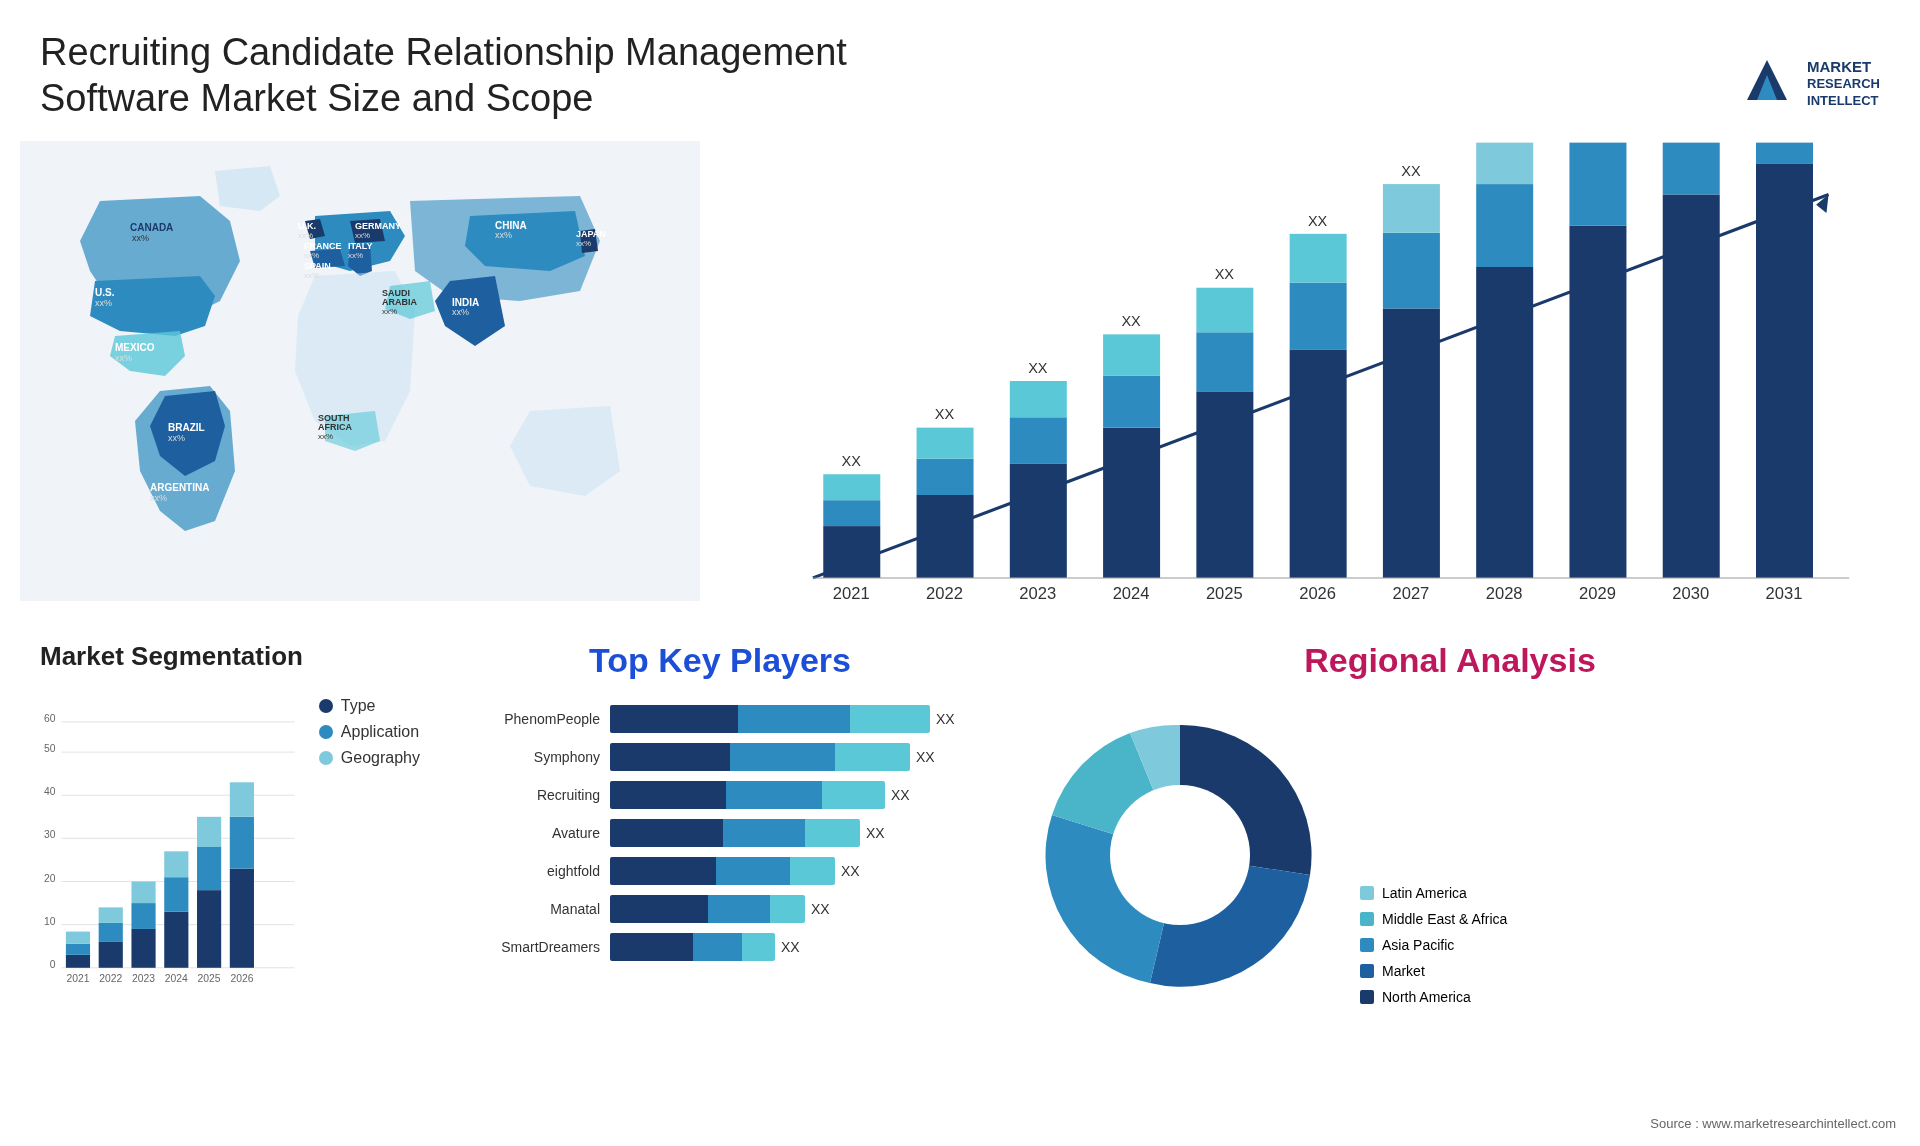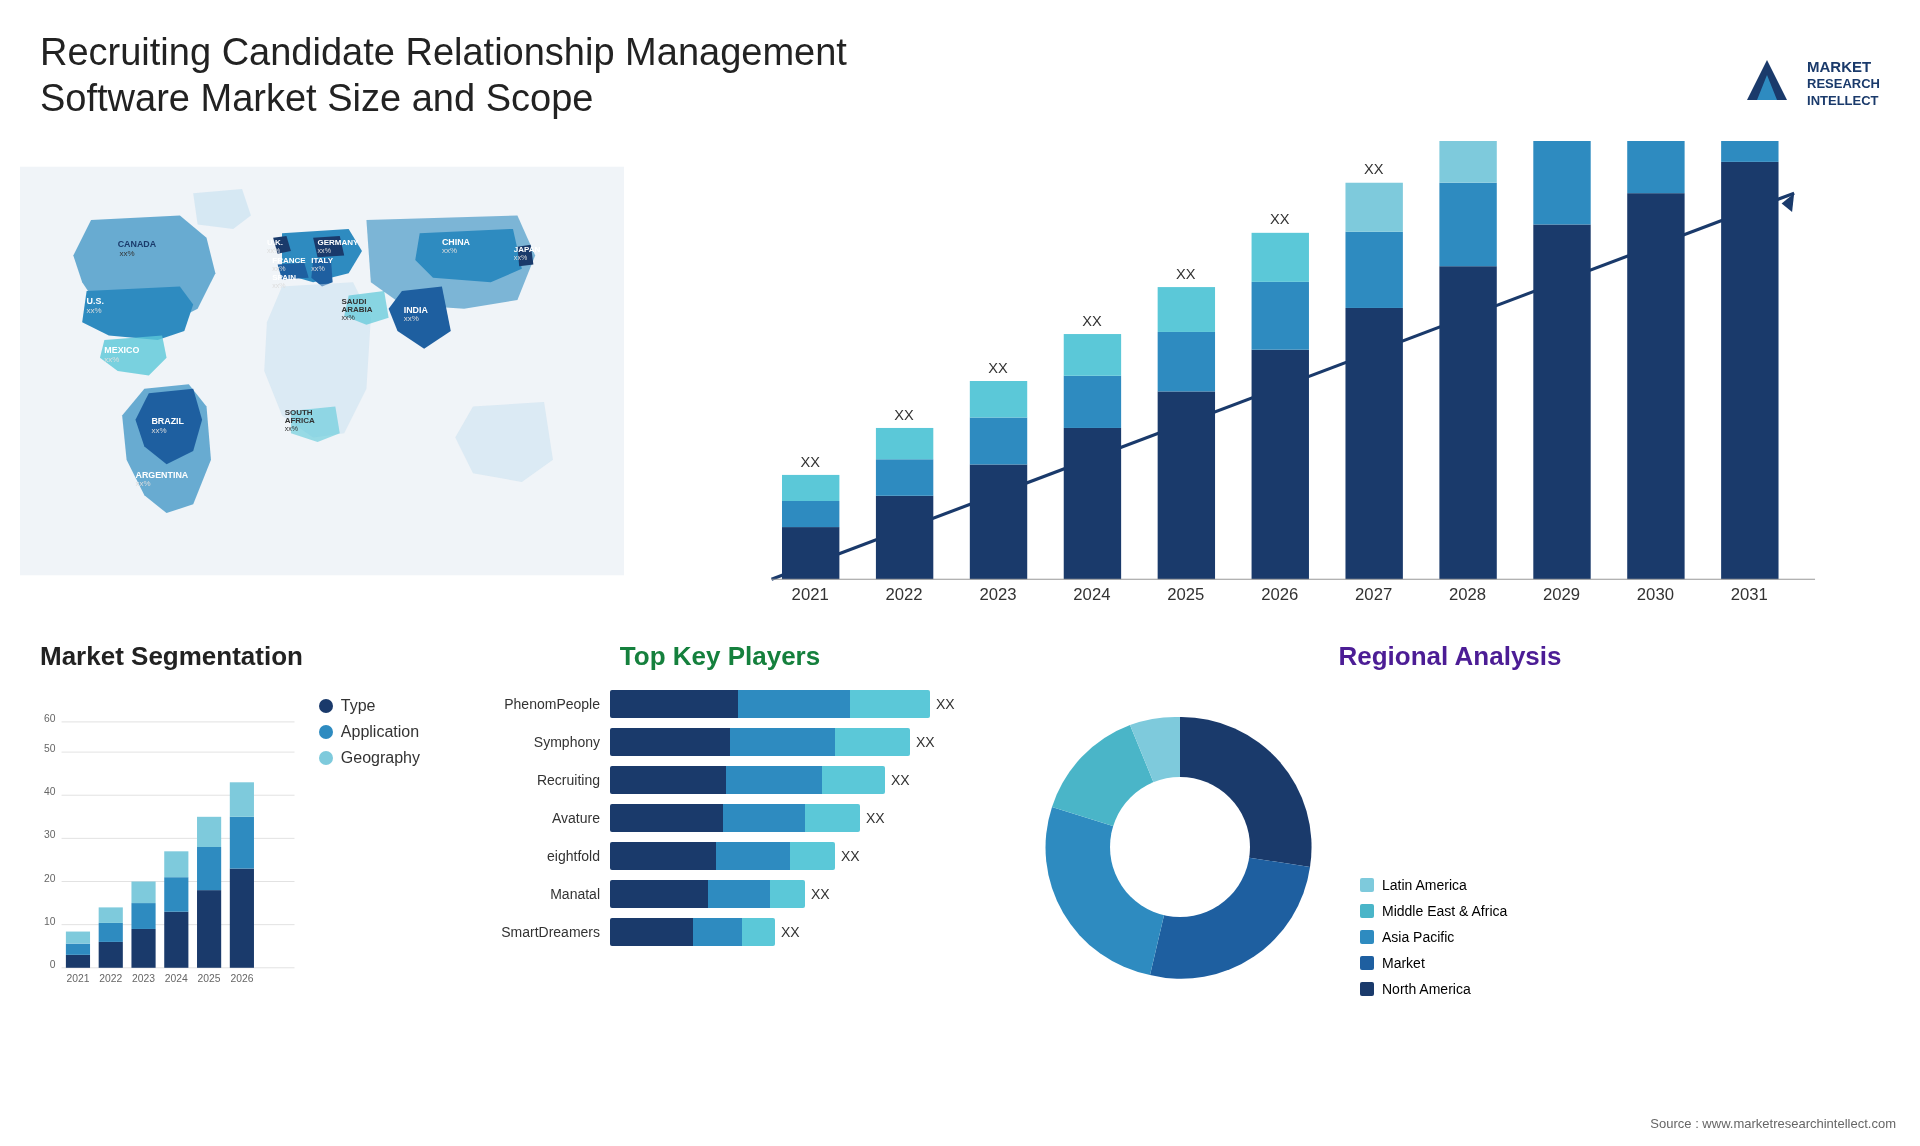--- a/index.html
+++ b/index.html
@@ -53,21 +53,21 @@
 
     
     .main-content {
       display: flex;
       padding: 0 20px;
       height: 480px;
     }
 
     
     .map-section {
-      width: 604px;
+      width: 680px;
       height: 460px;
       position: relative;
       flex-shrink: 0;
     }
 
     
     .chart-section {
       flex: 1;
       padding: 0 30px;
       position: relative;
@@ -93,36 +93,36 @@
       margin-bottom: 15px;
     }
 
     
     .players-section {
       width: 560px;
       padding: 10px 20px;
       flex-shrink: 0;
     }
     .players-title {
-      font-size: 26px;
+      font-size: 34px;
       font-weight: 600;
-      color: #15803d;
-      margin-bottom: 18px;
+      color: #1d4ed8;
+      margin-bottom: 25px;
       text-align: center;
     }
 
     
     .regional-section {
       flex: 1;
       padding: 10px 20px;
     }
     .regional-title {
-      font-size: 26px;
+      font-size: 34px;
       font-weight: 600;
-      color: #4c1d95;
+      color: #be185d;
       margin-bottom: 15px;
       text-align: center;
     }
 
     
     .legend {
       display: flex;
       flex-direction: column;
       gap: 8px;
       margin-top: 10px;

